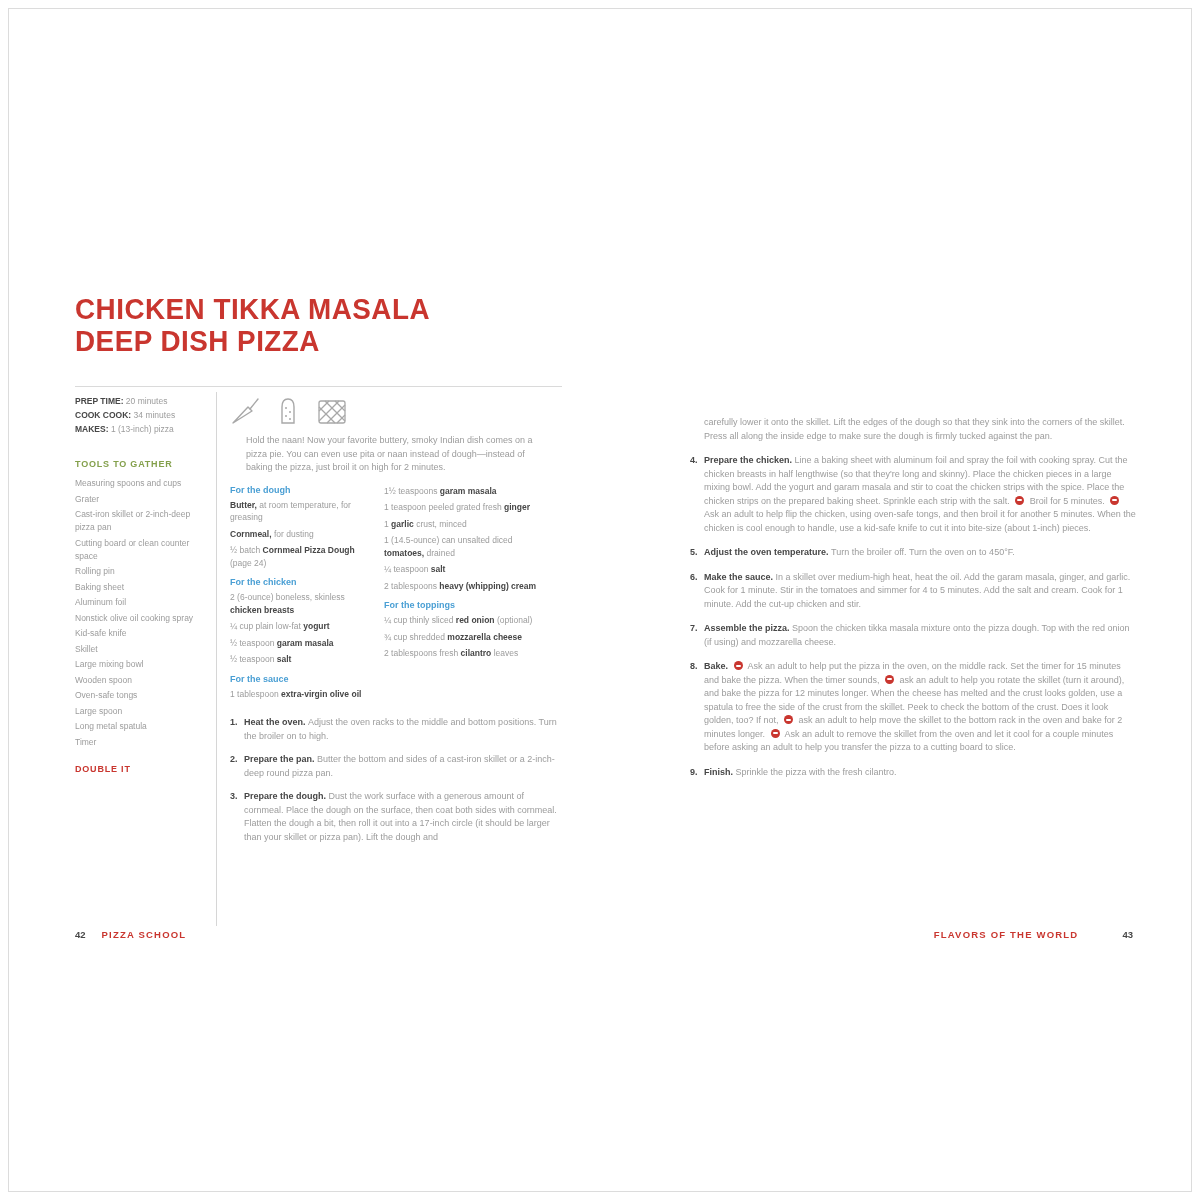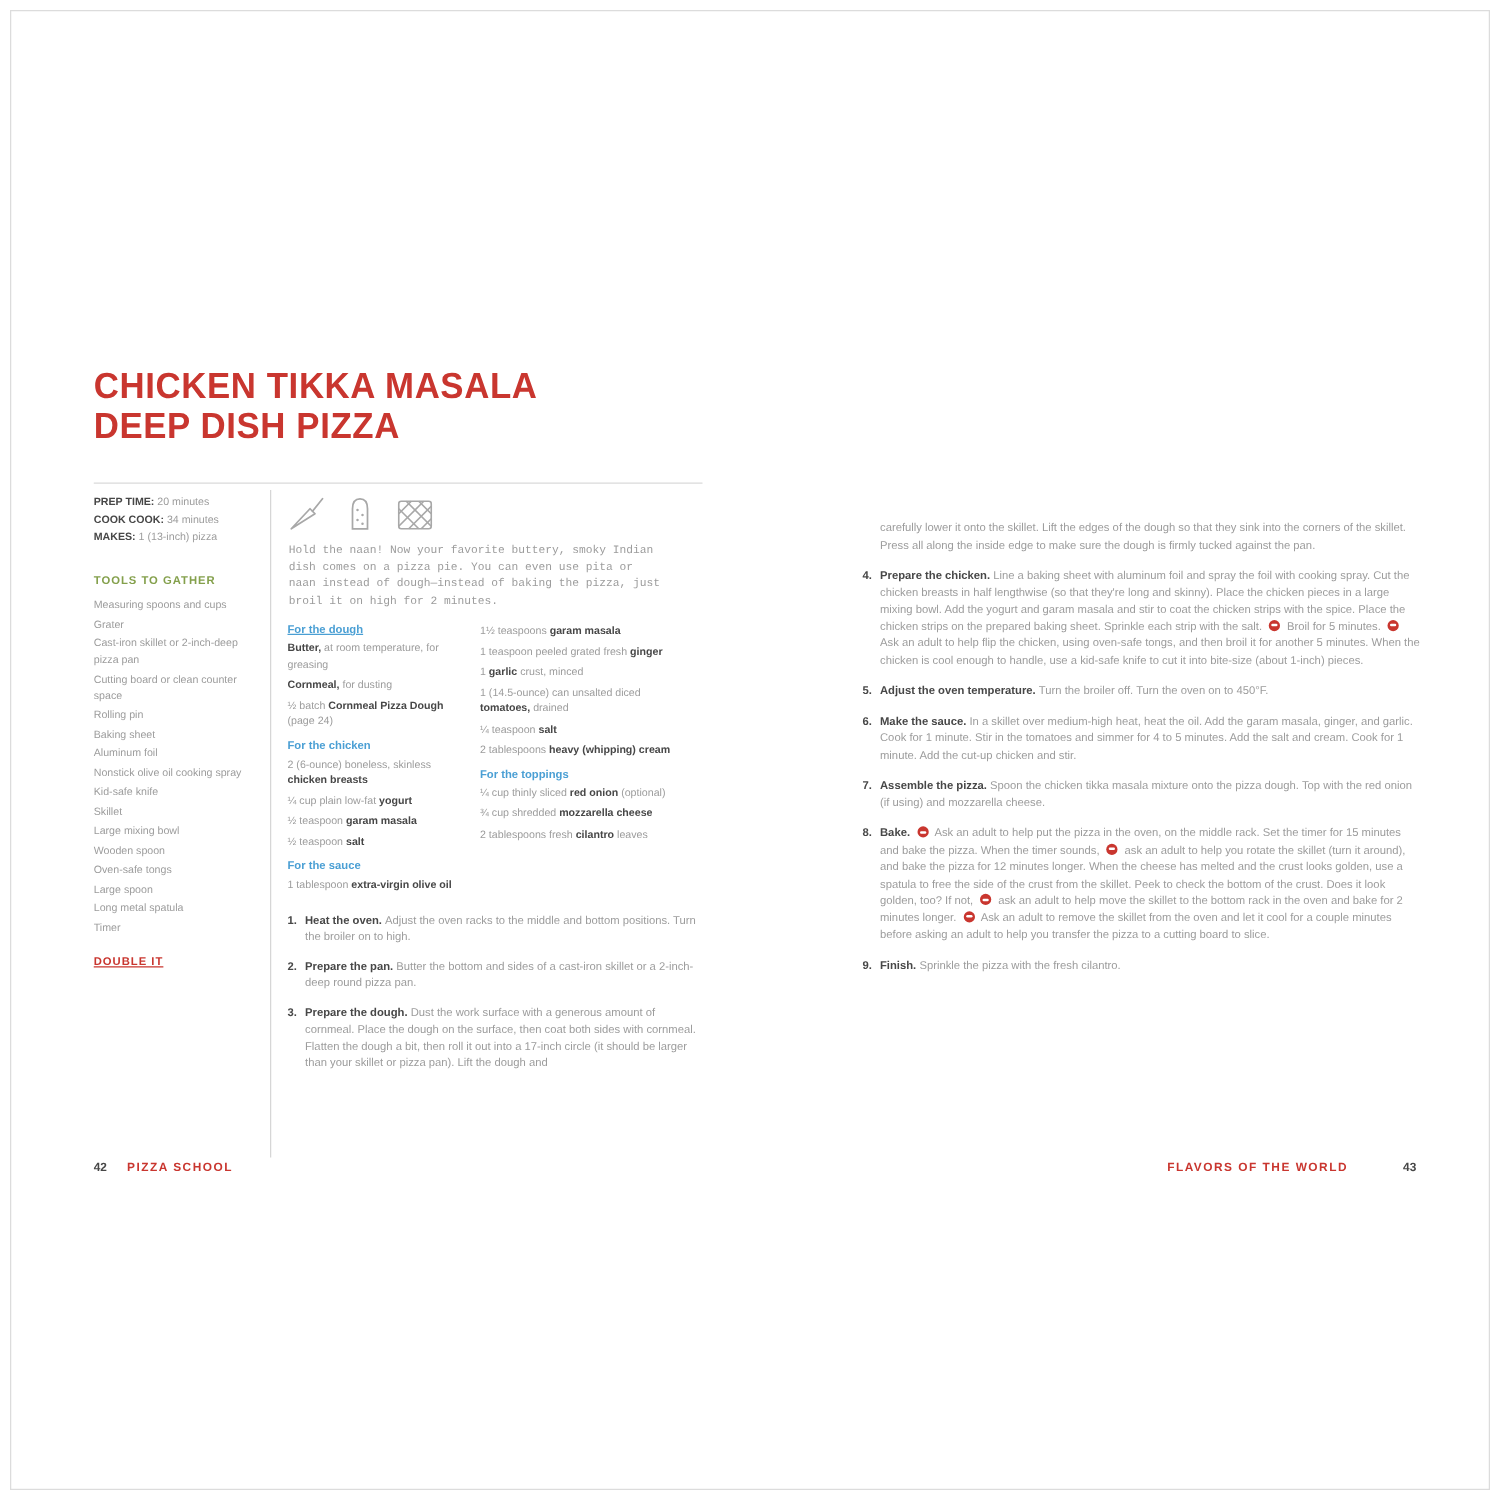--- a/index.html
+++ b/index.html
@@ -15,33 +15,33 @@
   }
   .rule{position:absolute;left:75px;top:386px;width:487px;height:1px;background:#dadada;}
   .vdivider{position:absolute;left:216px;top:392px;width:1px;height:534px;background:#d6d6d6;}
 
   .sidebar{position:absolute;left:75px;top:395px;width:132px;font-size:8.5px;line-height:13px;}
   .meta-line{margin-bottom:1px;}
   .meta-label{color:#474747;font-weight:bold;}
   .meta-value{color:#9c9c9c;}
   .tools-heading{color:var(--heading-green,#84a04c);font-weight:bold;font-size:9px;letter-spacing:.8px;margin:22px 0 6px;}
   .tool-item{color:#9c9c9c;margin-bottom:2.5px;}
-  .double-heading{color:var(--accent-red,#c9362f);font-weight:bold;font-size:9px;letter-spacing:.8px;margin:14px 0 6px;text-decoration:underline;}
+  .double-heading{color:var(--accent-red,#c9362f);font-weight:bold;font-size:9px;letter-spacing:.8px;margin:14px 0 6px;}
   .double-text{color:#9c9c9c;}
 
   .midcol{position:absolute;left:230px;top:392px;width:332px;}
   .icons-row{display:flex;gap:16px;height:34px;align-items:flex-end;}
   .icons-row svg{display:block;}
-  .intro{margin:8px 1px 0;width:302px;font-size:9px;line-height:13.5px;color:#9c9c9c;font-family:Liberation Mono, monospace;}
+  .intro{margin:8px 16px 0;width:302px;font-size:9px;line-height:13.5px;color:#9c9c9c;}
 
   .ing-cols{display:flex;margin-top:10px;}
   .ing-col1{width:146px;margin-right:8px;}
   .ing-col2{width:168px;}
   .ing-heading{color:var(--heading-blue,#4a9fd4);font-weight:bold;font-size:9px;margin:8px 0 4px;}
-  .ing-heading:first-child{margin-top:0;text-decoration:underline;}
+  .ing-heading:first-child{margin-top:0;}
   .ing-item{font-size:8.5px;line-height:12.5px;margin-bottom:4px;color:#9c9c9c;}
   .bold{color:#474747;font-weight:bold;}
 
   .steps{font-size:9px;line-height:13.5px;}
   .midcol .steps{margin-top:12px;}
   .step{display:flex;margin-bottom:10px;}
   .step-num{width:14px;flex:none;color:#474747;font-weight:bold;}
   .step-body{flex:1;color:#9c9c9c;}
   .step-lead{color:#474747;font-weight:bold;}
 

